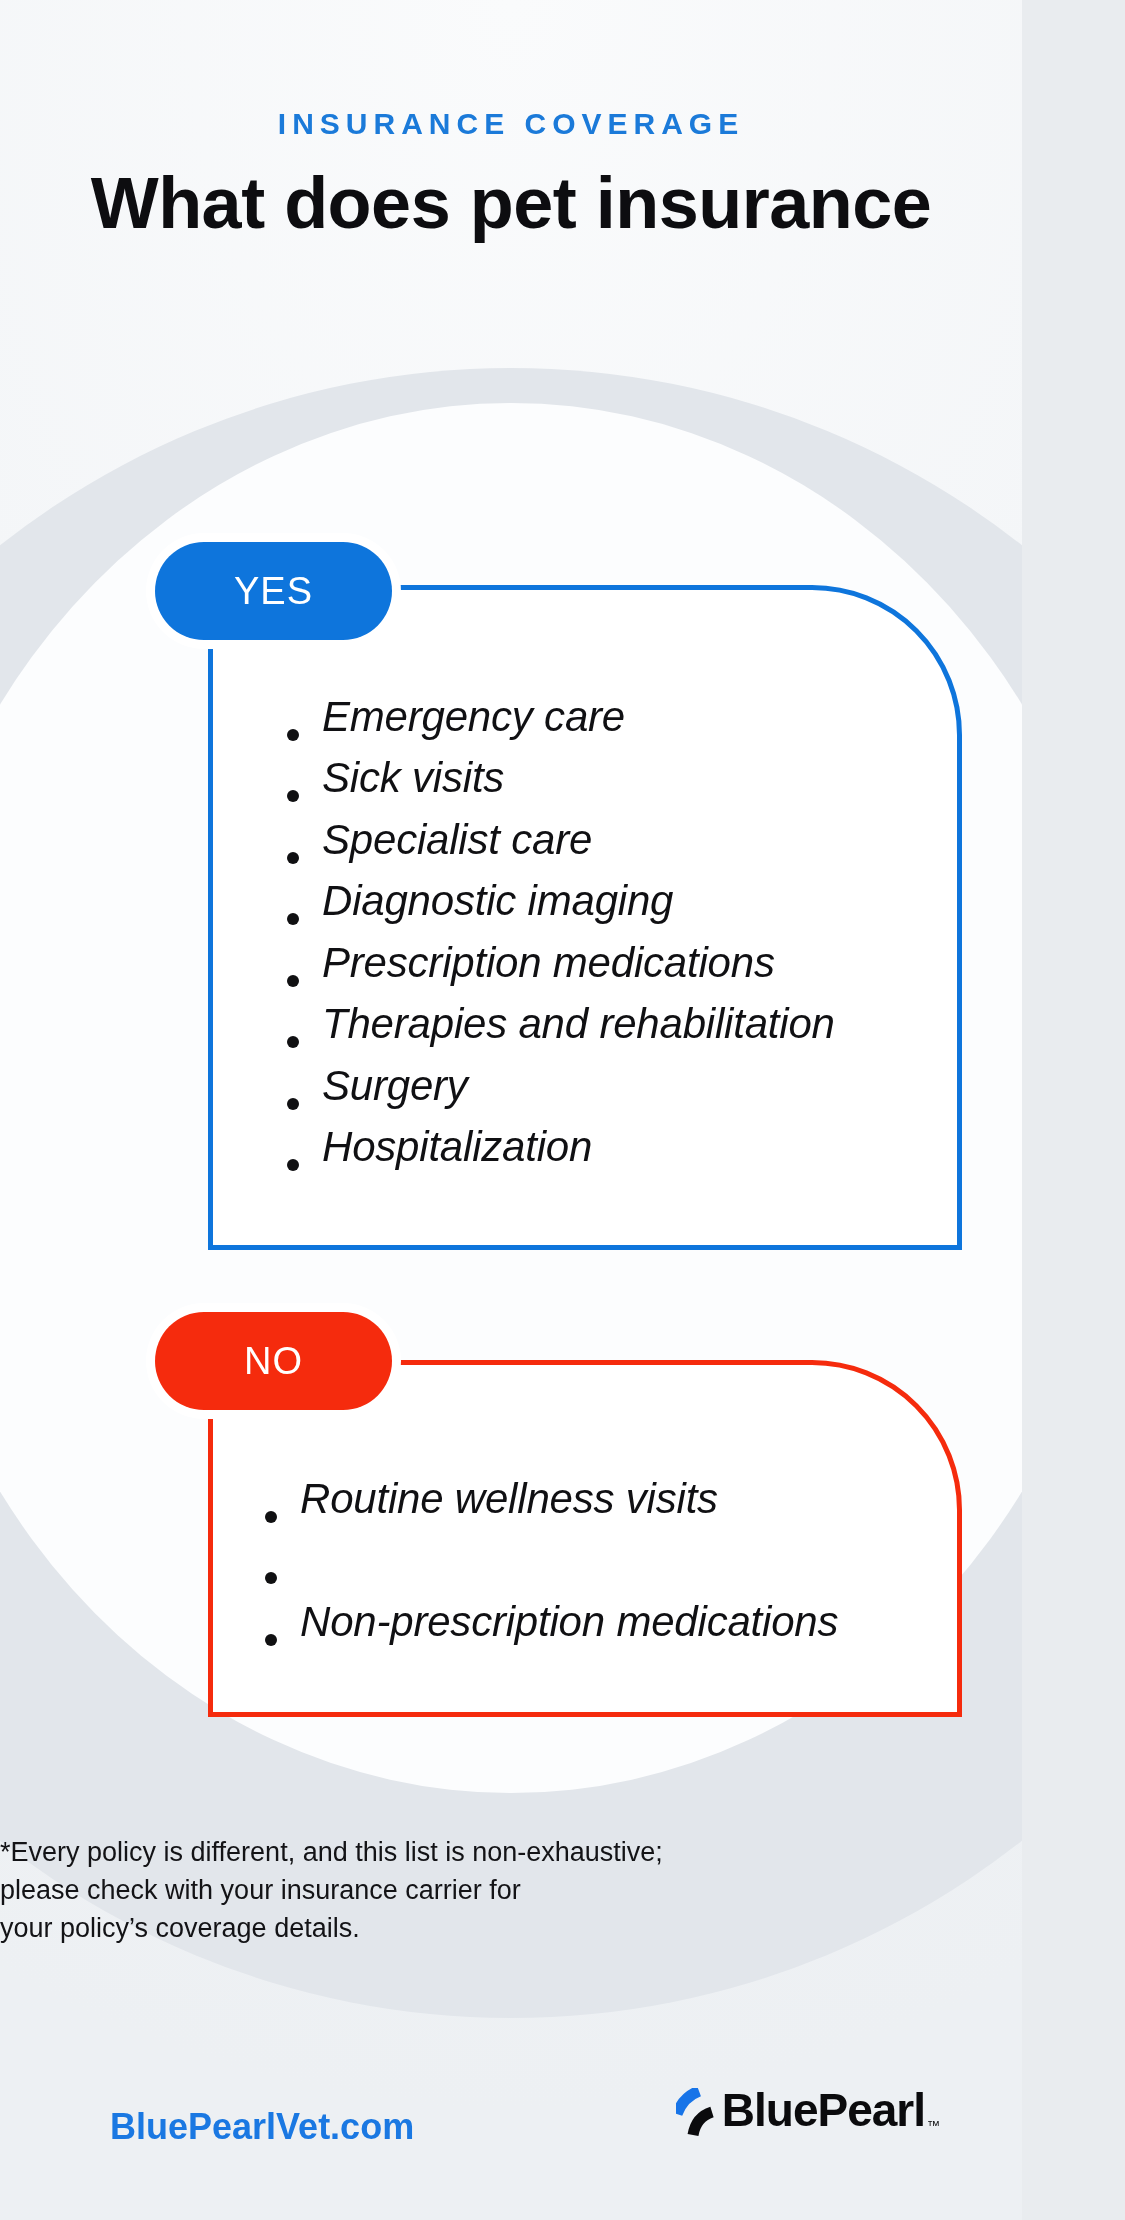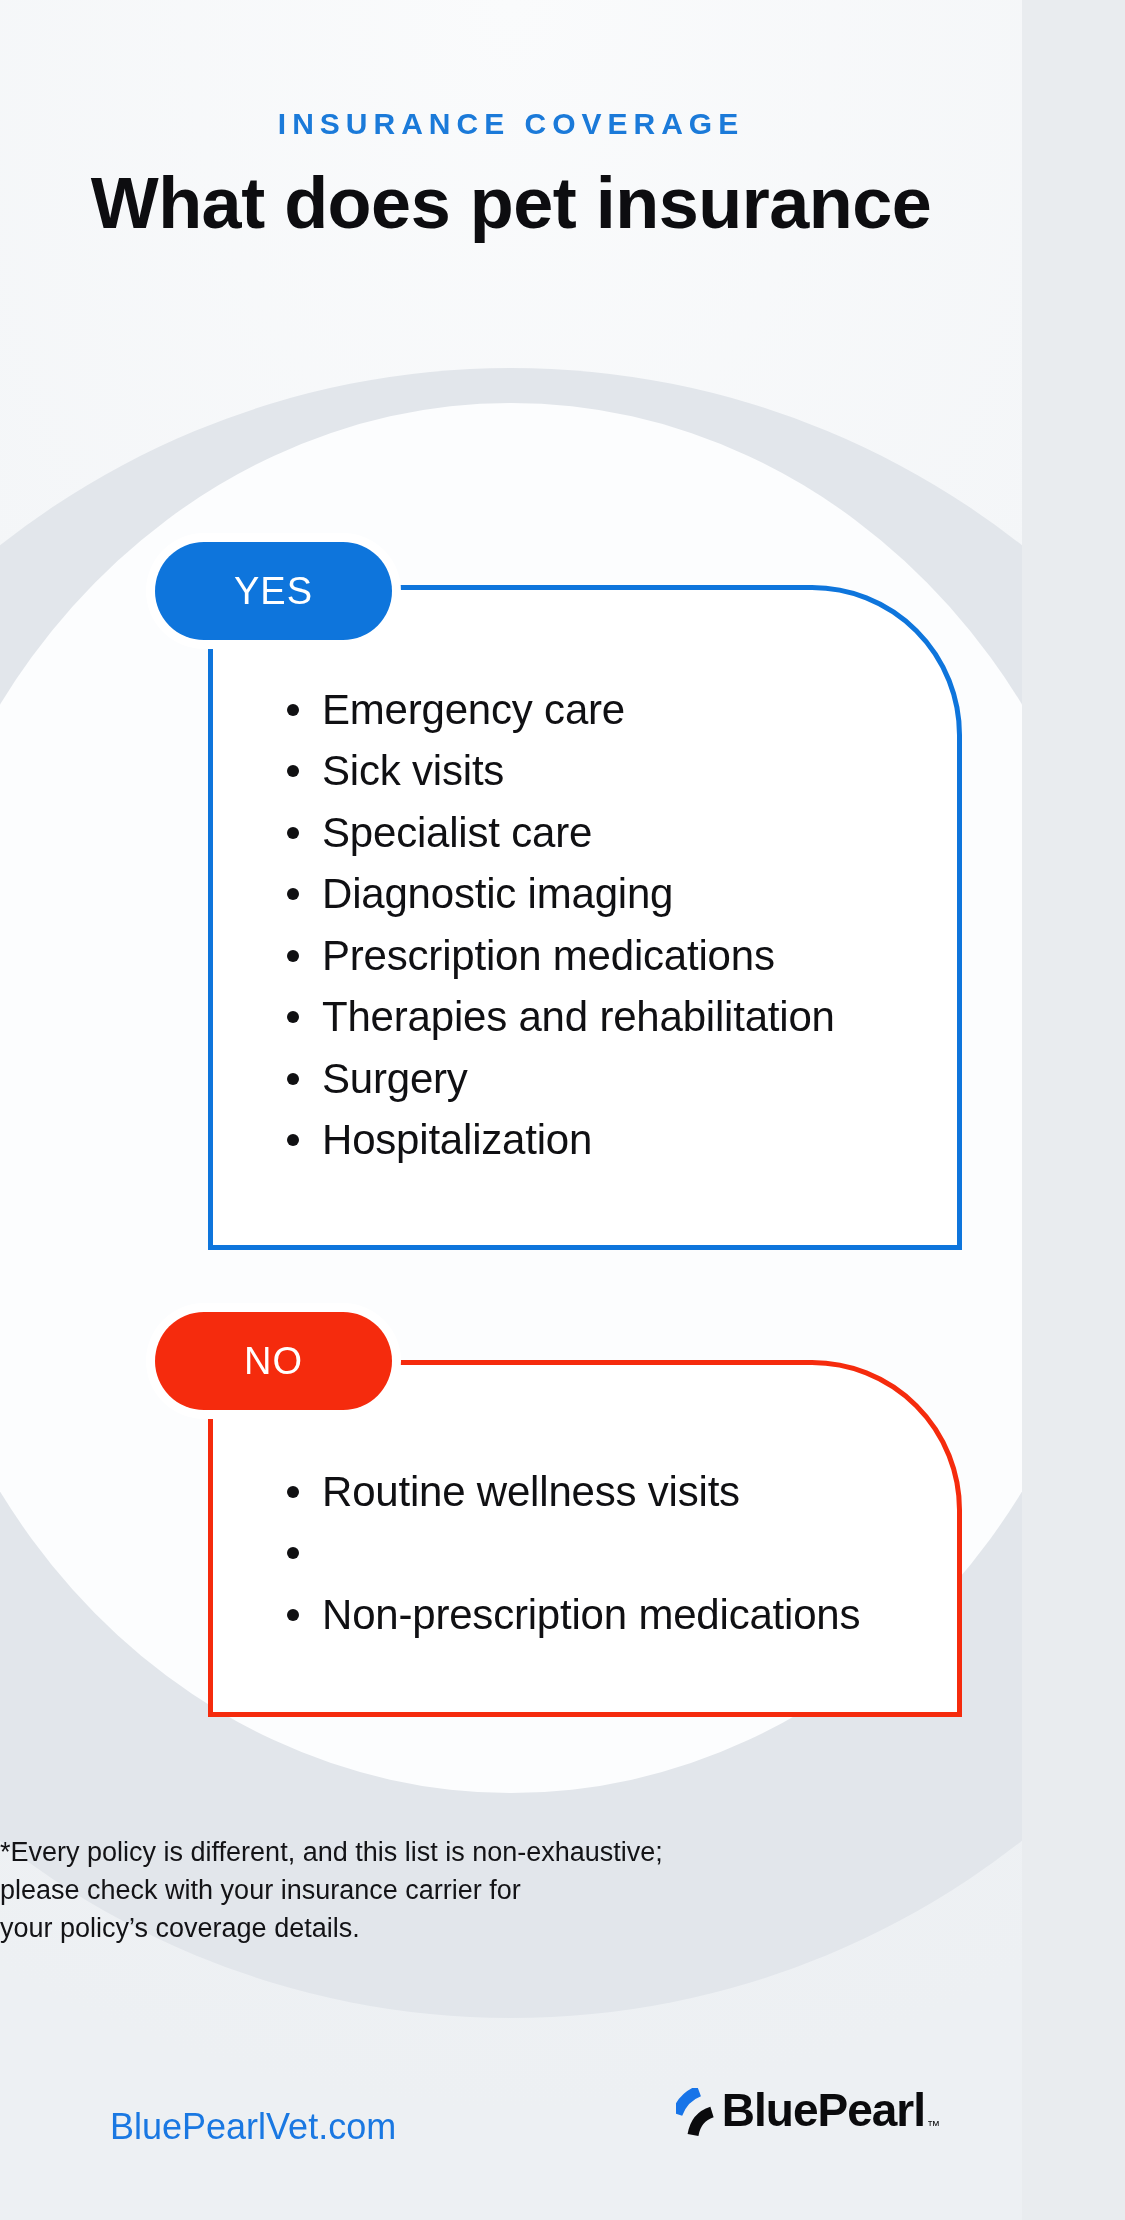--- a/index.html
+++ b/index.html
@@ -18,39 +18,39 @@
     font-size:30px;font-weight:700;letter-spacing:6px;color:#1b7ad9;}
   .title{position:absolute;top:166px;left:0;right:0;margin:0;text-align:center;
     font-size:72px;line-height:75px;font-weight:700;color:#0d0d10;letter-spacing:-0.5px;}
   
   .card{position:absolute;left:208px;width:754px;background:#ffffff;
     border:5px solid;border-radius:0 150px 0 0;box-sizing:border-box;}
   .card-yes{top:585px;height:665px;border-color:#0e75dc;}
   .card-no{top:1360px;height:357px;border-color:#f52b0d;}
   .card-body{display:flex;flex-direction:column;}
   .card-yes .card-body{padding:89px 0 0 74px;}
-  .card-no .card-body{padding:96px 0 0 74px;}
-  .bullet-item{display:flex;align-items:center;height:61.5px;}
+  .card-no .card-body{padding:96px 0 0 52px;}
+  .bullet-item{display:flex;align-items:flex-end;height:61.5px;font-style:italic;}
   .dot{width:12px;height:12px;border-radius:50%;background:#101012;margin-right:23px;flex:none;}
   .bullet-text{font-size:42px;color:#101013;letter-spacing:-0.2px;white-space:nowrap;}
   
   .pill{position:absolute;left:146px;width:255px;height:116px;border-radius:58px;
     background:#ffffff;display:flex;align-items:center;justify-content:center;}
   .pill-core{width:237px;height:98px;border-radius:49px;display:flex;
     align-items:center;justify-content:center;}
   .pill-yes{top:533px;}
   .pill-yes .pill-core{background:#0e75dc;}
   .pill-no{top:1303px;}
   .pill-no .pill-core{background:#f52b0d;}
   .pill-label{color:#ffffff;font-weight:400;font-size:38px;letter-spacing:1px;text-align:right;}
   
   .footnote{position:absolute;top:1833px;left:0;right:18px;text-align:left;
     font-size:27px;line-height:38px;color:#131316;}
   
-  .website{position:absolute;left:110px;top:2106px;font-size:36px;font-weight:400;color:#1a78e2;}
+  .website{position:absolute;left:110px;top:2106px;font-size:36px;font-weight:700;color:#1a78e2;}
   .logo{position:absolute;right:82px;top:2086px;display:flex;align-items:flex-start;}
   .logo svg{width:38px;height:48px;margin:2px 8px 0 0;}
   .wordmark{font-size:46px;font-weight:700;color:#0b0b0d;letter-spacing:-1px;line-height:48px;}
   .tm{font-size:13px;color:#0b0b0d;align-self:flex-end;margin:0 0 3px 2px;}
 </style>
 </head>
 <body>
 
 <div class="canvas">
 

